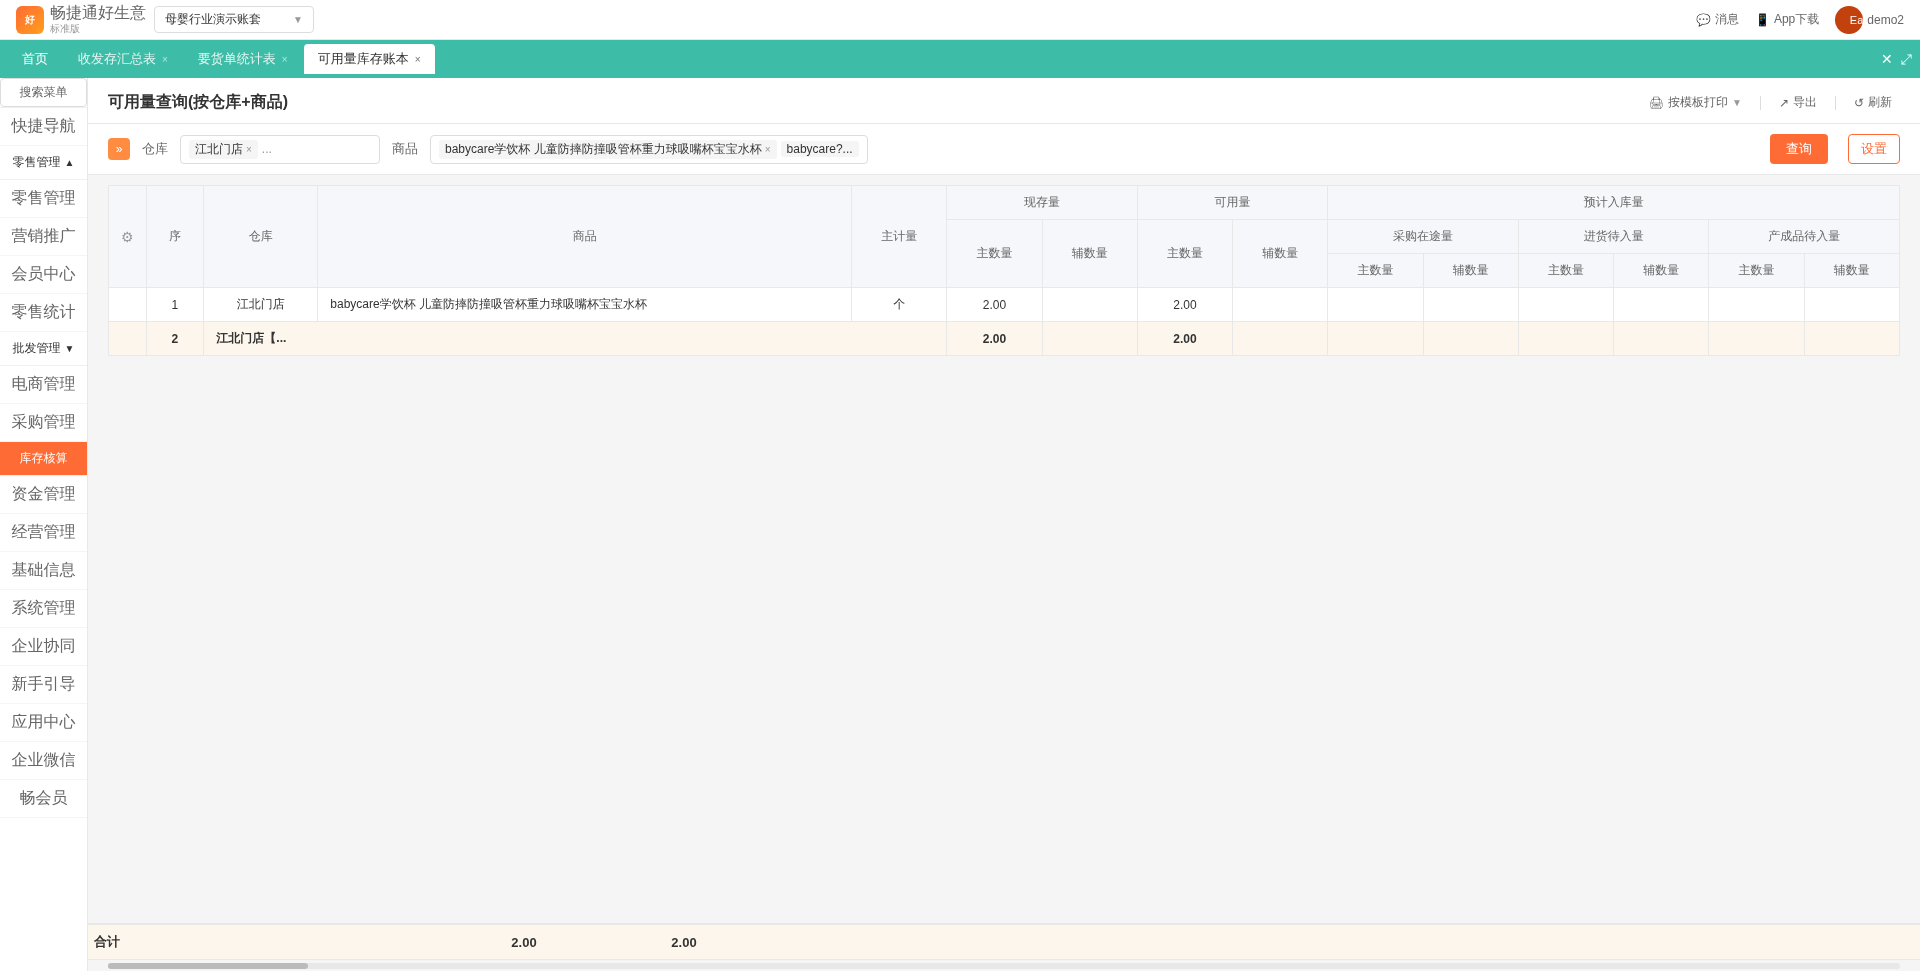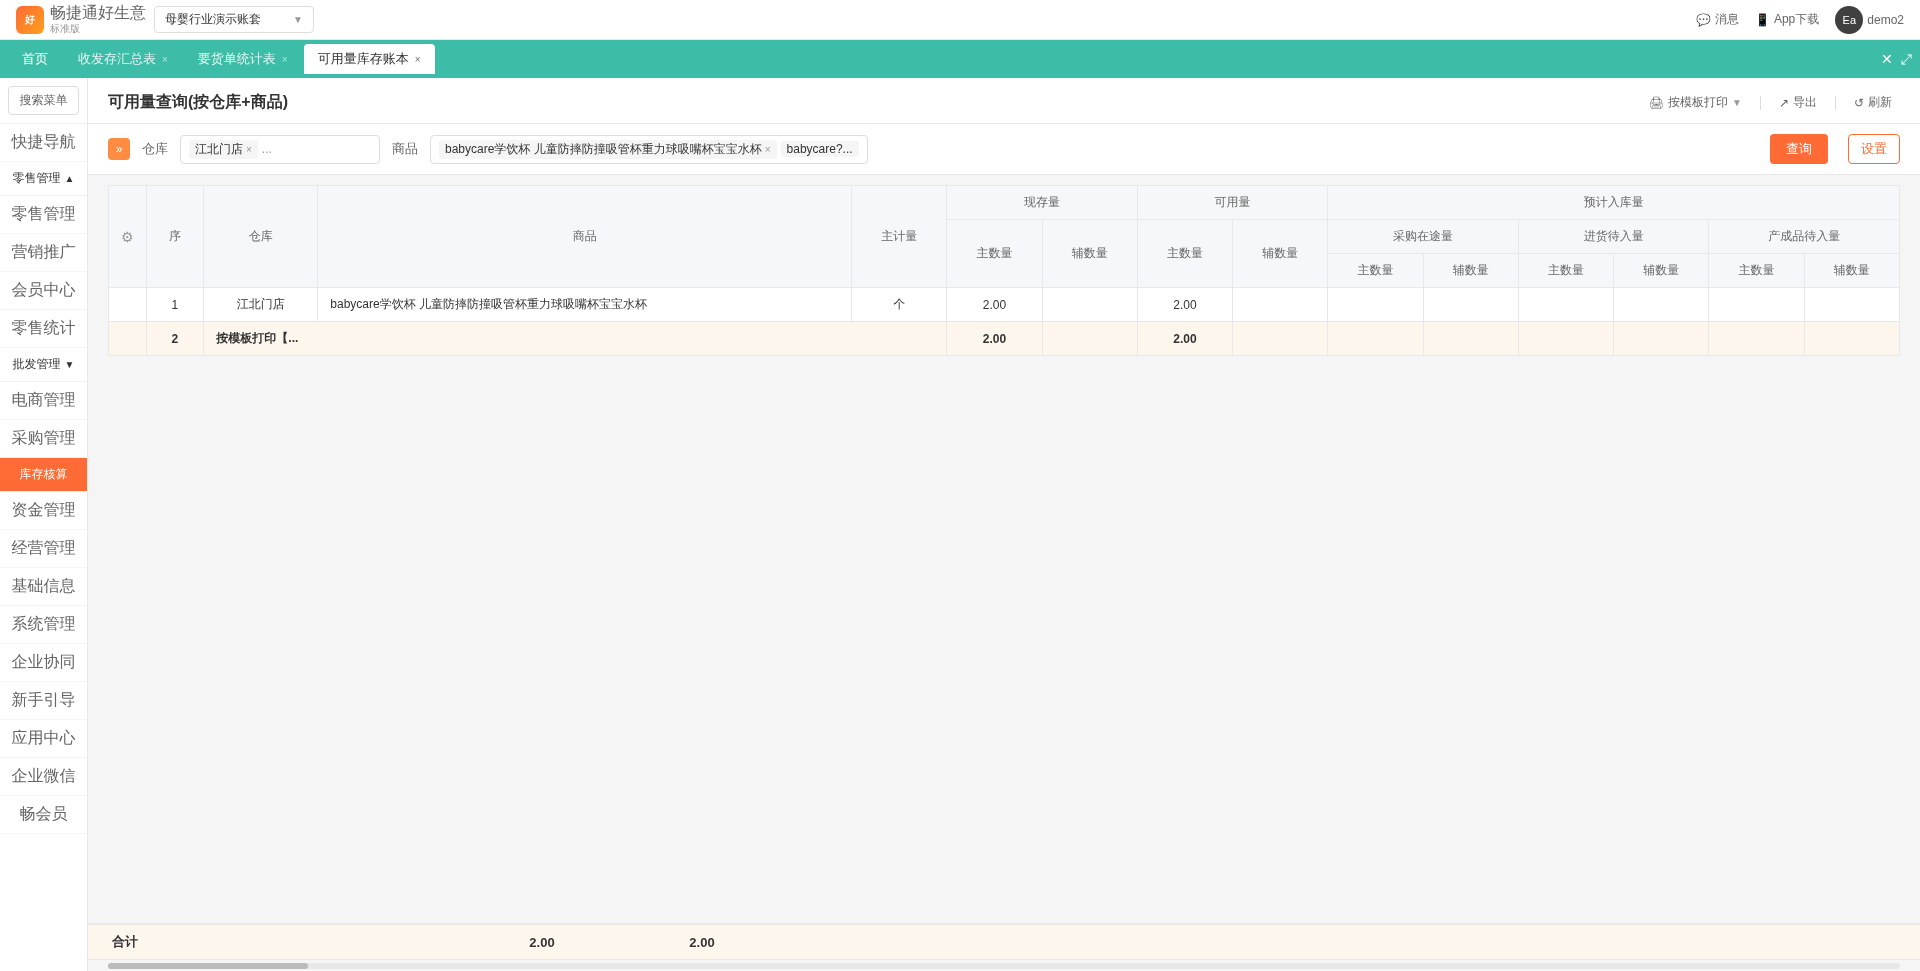--- a/index.html
+++ b/index.html
@@ -8,36 +8,36 @@
     
     .top-bar { background: #fff; height: 40px; display: flex; align-items: center; justify-content: space-between; padding: 0 16px; border-bottom: 1px solid #e8e8e8; flex-shrink: 0; }
     .top-bar-left { display: flex; align-items: center; gap: 8px; }
     .logo-area { display: flex; align-items: center; gap: 6px; }
     .logo-icon { width: 28px; height: 28px; background: linear-gradient(135deg, #ff6b35, #ff9f1c); border-radius: 6px; display: flex; align-items: center; justify-content: center; color: #fff; font-size: 10px; font-weight: bold; }
     .logo-text { font-size: 16px; color: #666; line-height: 1.2; }
     .logo-subtext { font-size: 10px; color: #999; }
     .industry-selector { display: flex; align-items: center; gap: 4px; padding: 4px 10px; border: 1px solid #ddd; border-radius: 4px; cursor: pointer; font-size: 12px; color: #333; background: #fff; min-width: 160px; justify-content: space-between; }
     .top-bar-right { display: flex; align-items: center; gap: 16px; }
     .top-bar-btn { display: flex; align-items: center; gap: 4px; font-size: 12px; color: #666; cursor: pointer; }
-    .user-avatar { width: 28px; height: 28px; border-radius: 50%; background: #404040; display: flex; align-items: center; justify-content: center; color: #fff; font-size: 11px; }
+    .user-avatar { width: 28px; height: 28px; border-radius: 50%; background: #c2410c; display: flex; align-items: center; justify-content: flex-end; color: #fff; font-size: 11px; }
 
     
     .tab-bar { background: #3dbda7; height: 38px; display: flex; align-items: center; padding: 0 8px; flex-shrink: 0; gap: 2px; }
     .tab-item { display: flex; align-items: center; gap: 6px; padding: 6px 14px; border-radius: 4px 4px 0 0; font-size: 13px; cursor: pointer; color: rgba(255,255,255,0.85); background: transparent; position: relative; }
     .tab-item.active { background: #fff; color: #333; }
     .tab-item .tab-close { font-size: 10px; color: inherit; opacity: 0.7; }
     .tab-home { color: #fff; font-size: 13px; padding: 6px 14px; cursor: pointer; }
     .tab-bar-right { margin-left: auto; display: flex; align-items: center; gap: 8px; color: #fff; font-size: 16px; cursor: pointer; }
 
     
     .main-layout { display: flex; flex: 1; overflow: hidden; }
 
     
     .sidebar { width: 88px; background: #fff; border-right: 1px solid #e8e8e8; display: flex; flex-direction: column; flex-shrink: 0; overflow-y: auto; }
-    .sidebar-search { padding: 8px; border-bottom: 1px solid #f0f0f0; }
+    .sidebar-search { border-bottom: 1px solid #f0f0f0; }
     .sidebar-search-btn { width: 100%; padding: 5px 0; background: #fff; border: 1px solid #ddd; border-radius: 4px; font-size: 12px; color: #666; cursor: pointer; text-align: center; }
     .sidebar-nav-item { padding: 8px 4px; text-align: center; font-size: 16px; color: #666; cursor: pointer; border-bottom: 1px solid #f5f5f5; }
     .sidebar-section { padding: 8px 4px; display: flex; align-items: center; justify-content: center; gap: 4px; font-size: 12px; color: #333; cursor: pointer; border-bottom: 1px solid #f0f0f0; font-weight: 500; }
     .sidebar-section.active { background: #ff6b35; color: #fff; }
 
     
     .content-area { flex: 1; display: flex; flex-direction: column; overflow: hidden; background: #f5f5f5; }
 
     
     .page-header { background: #fff; padding: 12px 20px 8px; display: flex; align-items: center; justify-content: space-between; border-bottom: 1px solid #e8e8e8; flex-shrink: 0; }
@@ -64,21 +64,21 @@
     .data-table th, .data-table td { border: 1px solid #e8e8e8; padding: 8px 12px; text-align: center; font-size: 12px; }
     .data-table th { background: #f5f7fa; color: #666; font-weight: 500; }
     .data-table td { color: #333; }
     .table-header-group { background: #f5f7fa; }
     .col-settings { width: 36px; }
     .gear-icon { color: #999; font-size: 14px; cursor: pointer; }
     .table-row-num { color: #999; }
     .subtotal-row td { background: #fdf6ec; font-weight: 600; }
 
     
-    .table-footer { background: #fdf6ec; border-top: 2px solid #e8e8e8; padding: 8px 24px; display: flex; align-items: center; flex-shrink: 0; }
+    .table-footer { background: #fdf6ec; border-top: 2px solid #e8e8e8; padding: 8px 6px; display: flex; align-items: center; flex-shrink: 0; }
     .footer-label { font-size: 13px; font-weight: 600; color: #333; min-width: 100px; }
     .footer-values { display: flex; gap: 0; flex: 1; }
 
     
     .table-scroll-bar { height: 12px; background: #f5f5f5; border-top: 1px solid #e8e8e8; display: flex; align-items: center; padding: 0 20px; flex-shrink: 0; }
     .scroll-track { flex: 1; height: 6px; background: #e8e8e8; border-radius: 3px; position: relative; }
     .scroll-thumb { position: absolute; left: 0; top: 0; width: 200px; height: 6px; background: #bbb; border-radius: 3px; }
   </style>
 </head>
 <body>
@@ -268,21 +268,21 @@
             <td></td>
             <td></td>
             <td></td>
             <td></td>
             <td></td>
             <td></td>
           </tr>
           <tr class="subtotal-row">
             <td></td>
             <td>2</td>
-            <td colspan="3" style="text-align:left;font-weight:600;">按模板打印【...</td>
+            <td colspan="3" style="text-align:left;font-weight:600;">江北门店【...</td>
             <td>2.00</td>
             <td></td>
             <td>2.00</td>
             <td></td>
             <td></td>
             <td></td>
             <td></td>
             <td></td>
             <td></td>
             <td></td>

